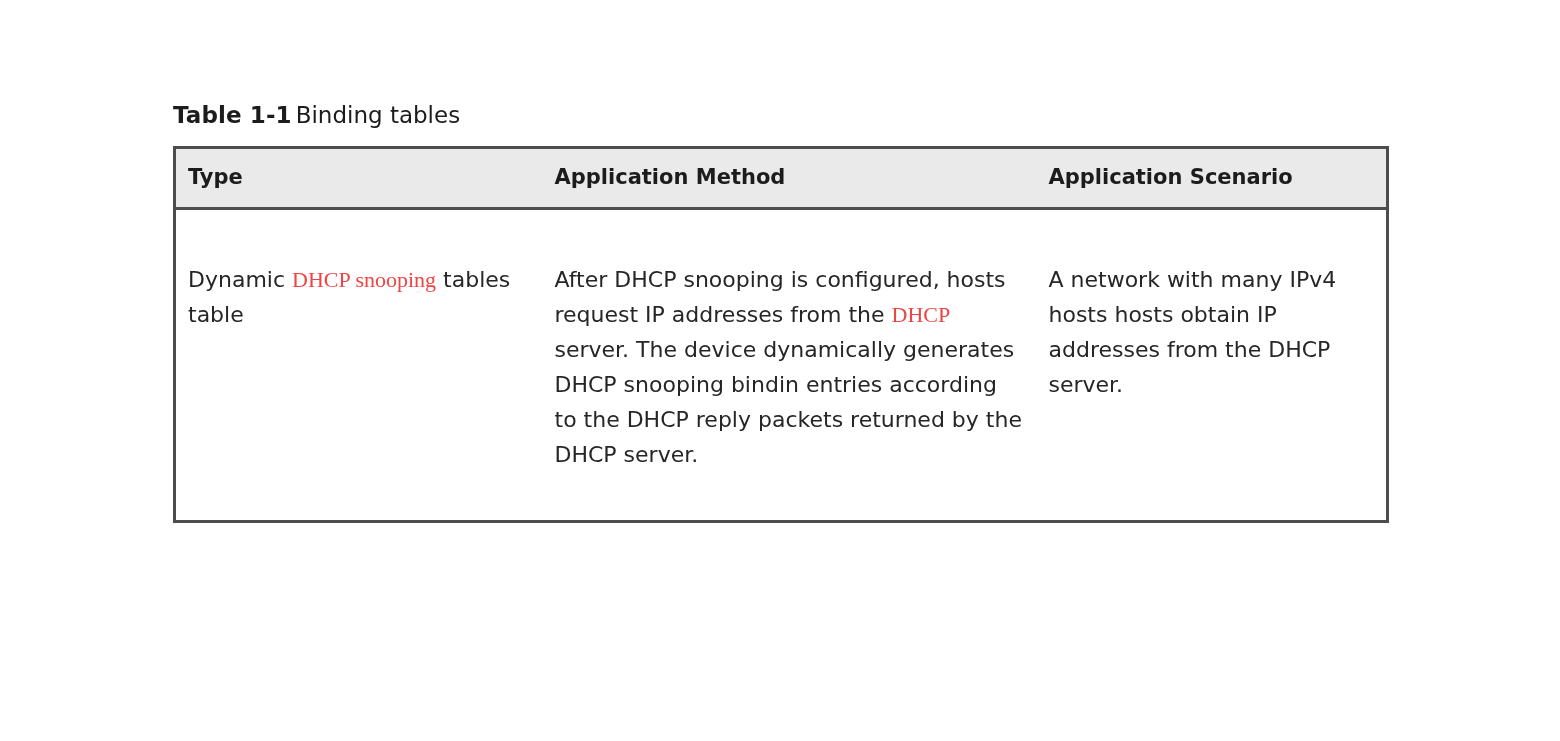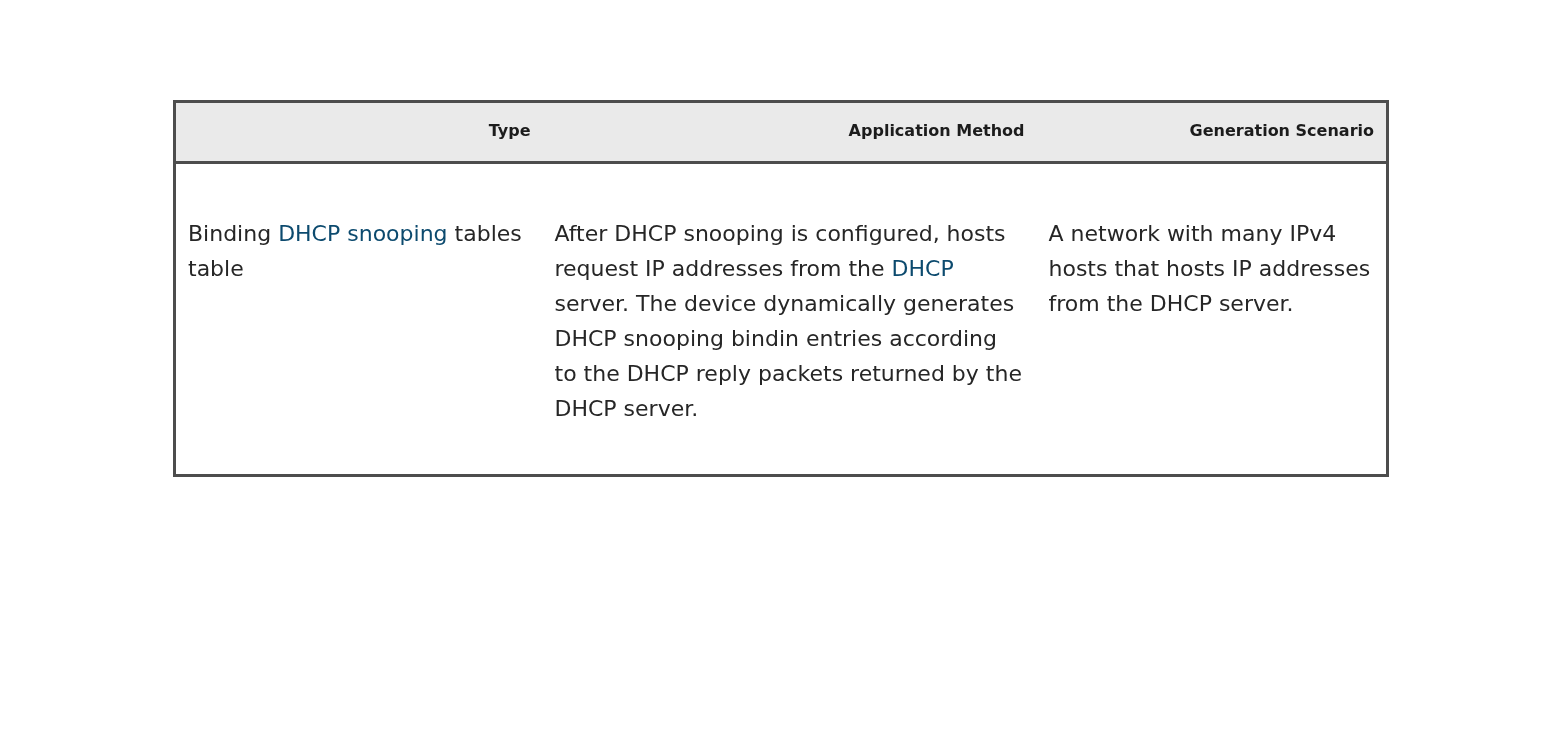--- a/index.html
+++ b/index.html
@@ -57,72 +57,76 @@
     background: #ffffff;
   }
 
   .tbl col.c1 { width: 368px; }
   .tbl col.c2 { width: 494px; }
   .tbl col.c3 { width: 351px; }
 
   thead th {
     background: #eaeaea;
     border-bottom: 3px solid #4d4d4d;
-    text-align: right;
+    text-align: left;
     font-weight: 600;
-    font-size: 16px;
+    font-size: 21px;
     line-height: 28px;
     color: #1c1c1c;
     padding: 14px 12px 16px 12px;
     vertical-align: middle;
   }
   thead th.h1 { padding-left: 12px; }
 
   tbody td {
     vertical-align: top;
     font-size: 22px;
     line-height: 35px;
     color: #262626;
     padding: 0 14px 0 12px;
     border: 0;
   }
 
   tbody tr.row1 td { padding-top: 36px; }
   tbody tr.row2 td { padding-top: 52px; padding-bottom: 48px; }
 
   .link {
-    color: #0c4a6e;
+    color: #ef4444;
+    font-family: Liberation Serif, serif;
   }
 </style>
 </head>
 <body>
 
 <div class="page">
   <div class="table-block">
 
+    <div class="caption">
+      <span class="caption-label">Table 1-1</span><span class="caption-text">Binding tables</span>
+    </div>
 
     <table class="tbl">
       <colgroup>
         <col class="c1">
         <col class="c2">
         <col class="c3">
       </colgroup>
       <thead>
         <tr>
           <th class="h1">Type</th>
           <th>Application Method</th>
-          <th>Generation Scenario</th>
+          <th>Application Scenario</th>
         </tr>
       </thead>
       <tbody>
 
 
         <tr class="row2">
-          <td><span>Binding </span><span class="link">DHCP snooping</span><span> tables table</span></td>
+          <td><span>Dynamic </span><span class="link">DHCP snooping</span><span> tables table</span></td>
           <td><span>After DHCP snooping is configured, hosts request IP addresses from the </span><span class="link">DHCP</span><span> server. The device dynamically generates DHCP snooping bindin entries according to the DHCP reply packets returned by the DHCP server.</span></td>
-          <td>A network with many IPv4 hosts that hosts IP addresses from the DHCP server.</td>
+          <td>A network with many IPv4 hosts hosts obtain IP addresses from the DHCP server.</td>
         </tr>
 
       </tbody>
     </table>
 
   </div>
 </div>
 
 </body></html>

